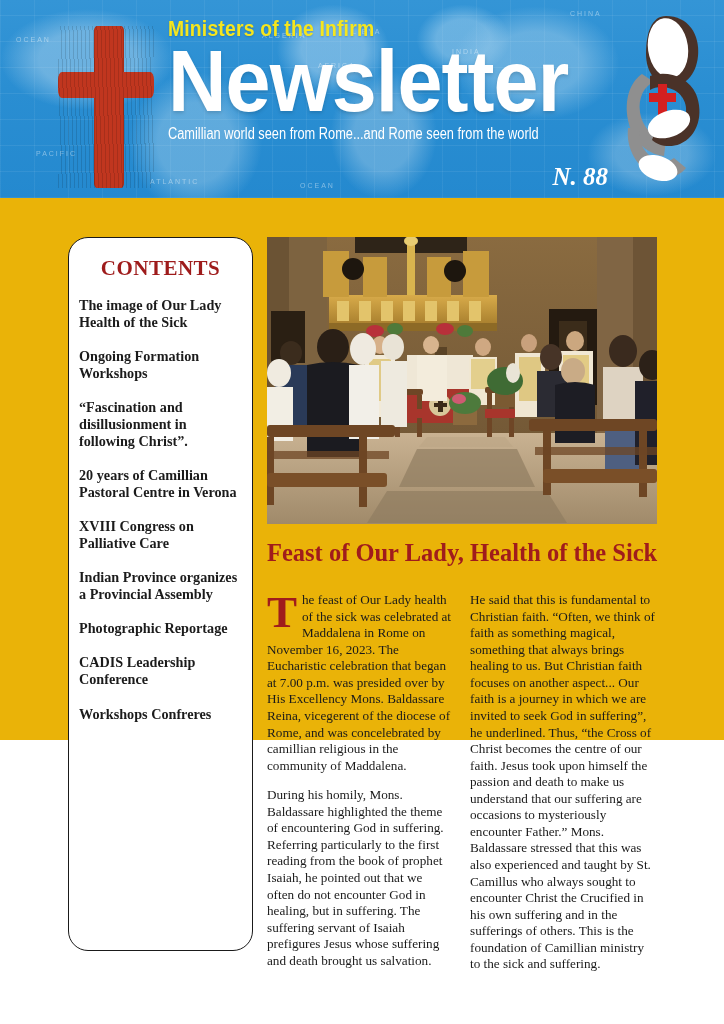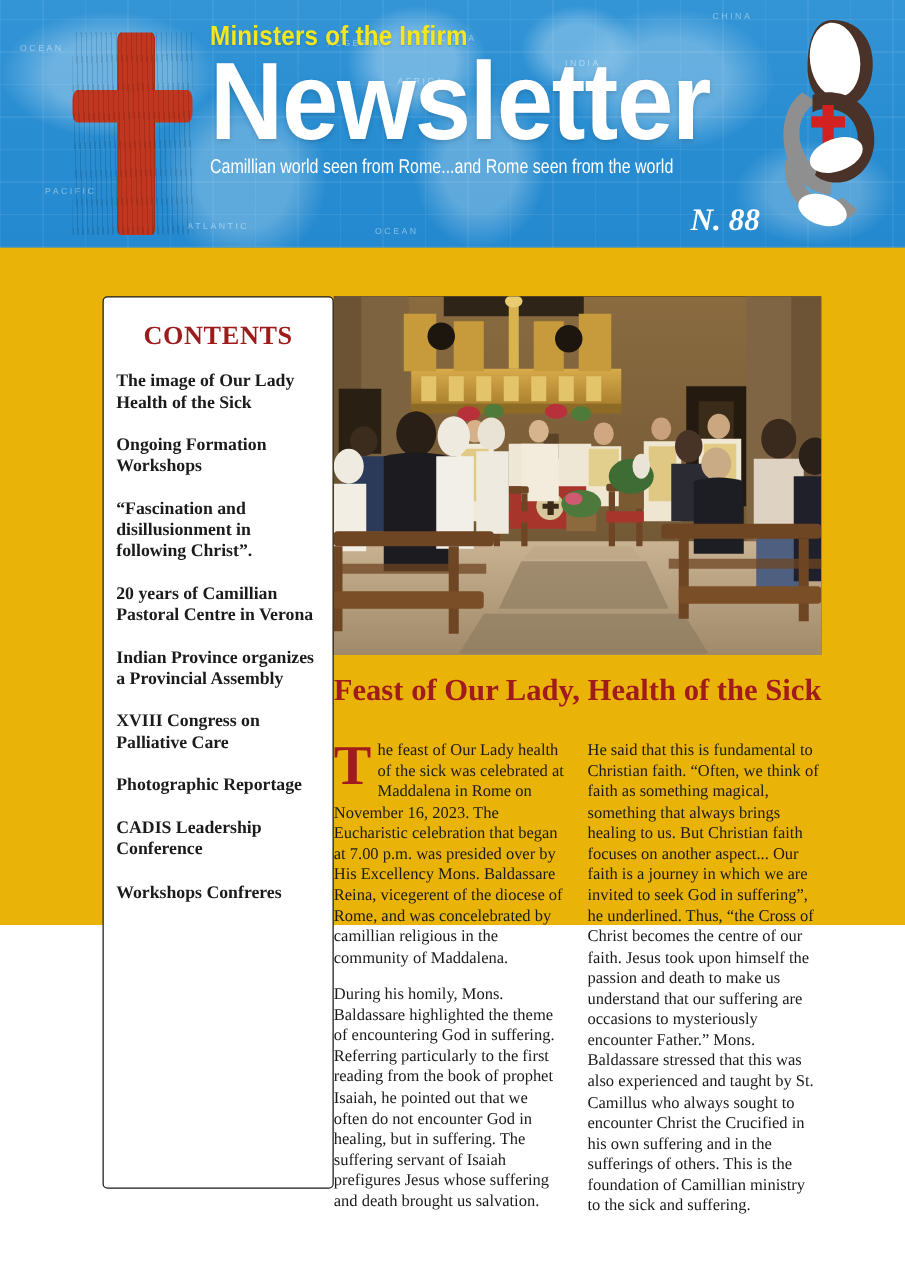--- a/index.html
+++ b/index.html
@@ -73,22 +73,22 @@
     position:absolute;right:0;top:146px;
     font-family:"Liberation Serif", serif;font-weight:bold;font-style:italic;
     color:#ffffff;font-size:25px;line-height:1;
   }
 
   
   .logo{position:absolute;right:18px;top:12px;width:92px;height:176px;}
 
   
   .contents-box{
-    position:absolute;left:82px;top:237px;width:185px;height:714px;
-    border:1.6px solid #1a1a1a;border-radius:4px;background:#fff;
+    position:absolute;left:68px;top:237px;width:185px;height:714px;
+    border:1.6px solid #1a1a1a;border-radius:20px;background:#fff;
     box-sizing:border-box;padding:18px 10px 10px 10px;
   }
   .contents-title{
     text-align:center;color:#9e1b1b;font-weight:bold;font-size:21px;
     letter-spacing:.5px;margin:0 0 16px 0;font-family:"Liberation Serif", serif;
   }
   .toc-item{
     text-align:left;font-weight:bold;font-size:14.2px;line-height:1.2;
     color:#1b1b1b;margin:0 0 17px 0;font-family:"Liberation Serif", serif;
   }
@@ -167,22 +167,22 @@
       </svg>
     </div>
   </div>
 
   <div class="contents-box">
     <div class="contents-title">CONTENTS</div>
     <div class="toc-item">The image of Our Lady Health of the Sick</div>
     <div class="toc-item">Ongoing Formation Workshops</div>
     <div class="toc-item">“Fascination and disillusionment in following Christ”.</div>
     <div class="toc-item">20 years of Camillian Pastoral Centre in Verona</div>
+    <div class="toc-item">XVIII Congress on Palliative Care</div>
     <div class="toc-item">Indian Province organizes a Provincial Assembly</div>
-    <div class="toc-item">XVIII Congress on Palliative Care</div>
     <div class="toc-item">Photographic Reportage</div>
     <div class="toc-item">CADIS Leadership Conference</div>
     <div class="toc-item">Workshops Confreres</div>
   </div>
 
   <div class="photo">
     <svg viewBox="0 0 390 287" xmlns="http://www.w3.org/2000/svg" preserveAspectRatio="none">
       <defs>
         <linearGradient id="wall" x1="0" y1="0" x2="0" y2="1">
           <stop offset="0" stop-color="#8a6b40"></stop>

